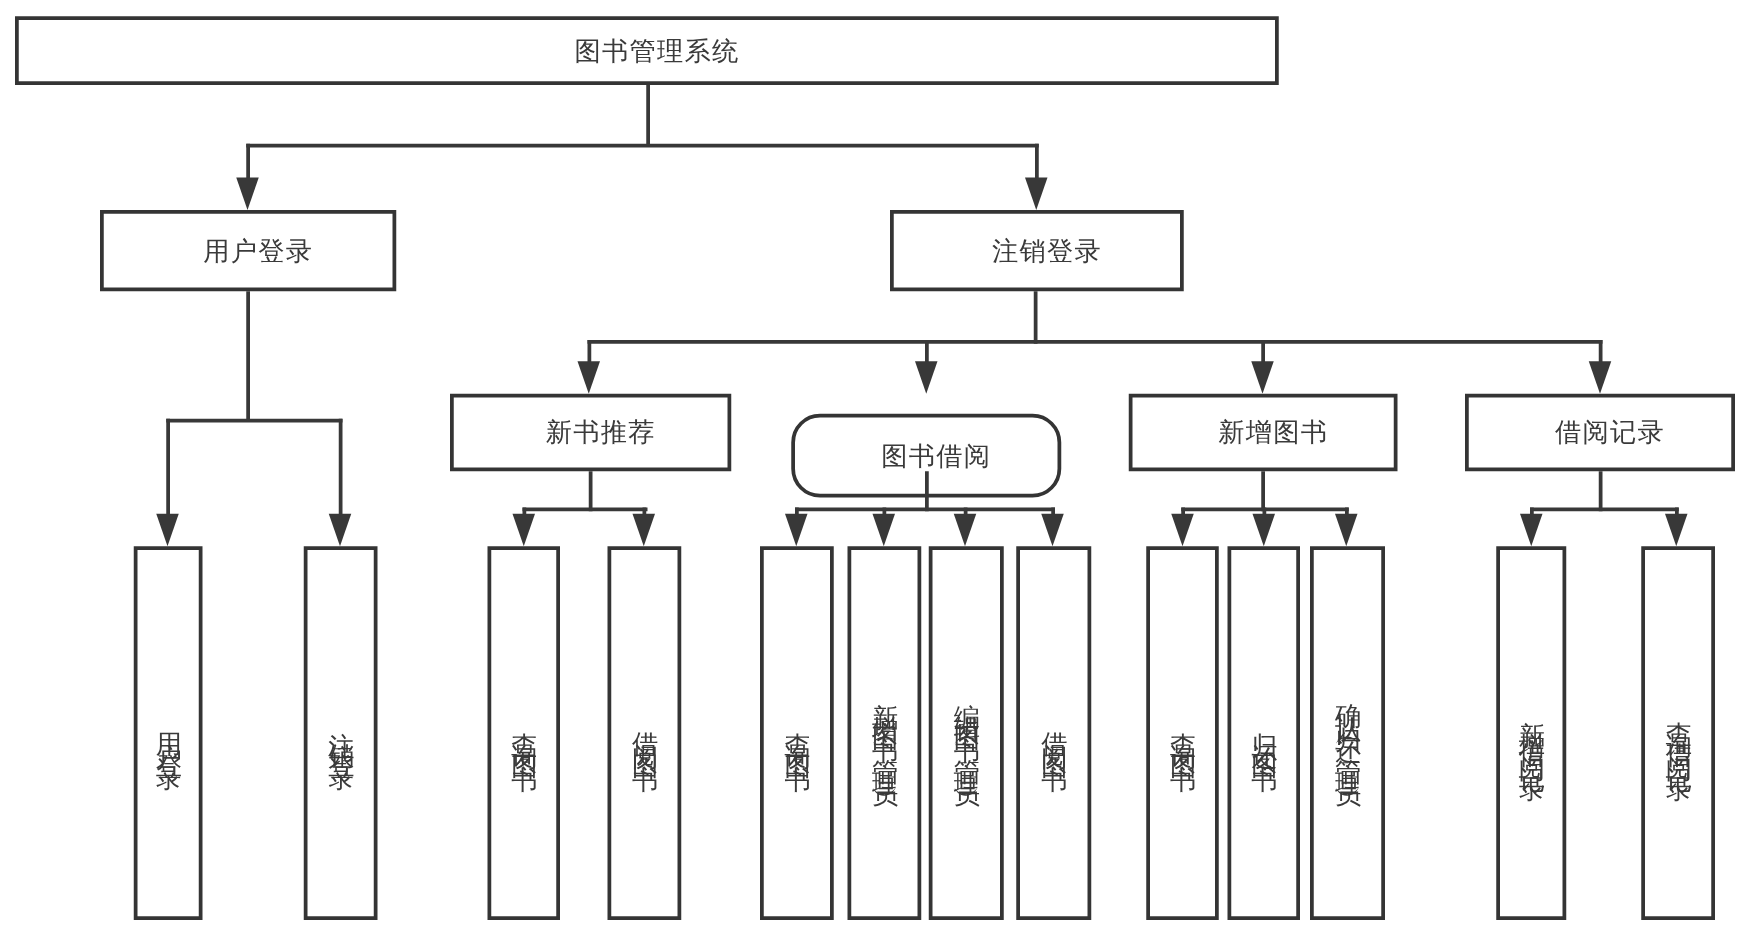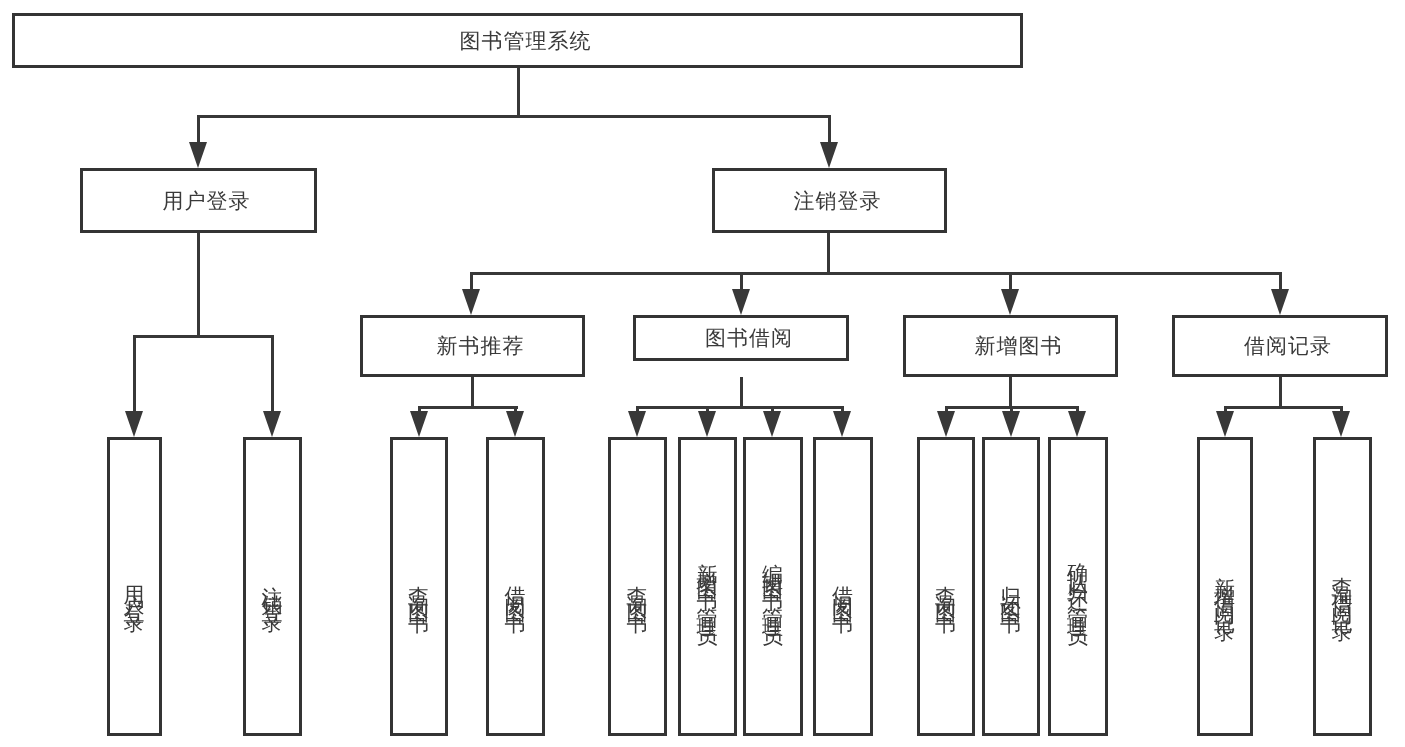--- a/index.html
+++ b/index.html
@@ -95,21 +95,21 @@
   <div class="vl" style="left:470px; top:272px; height:20px;"></div>
   <div class="ar" style="left:462px; top:289px;"></div>
   <div class="vl" style="left:740px; top:272px; height:20px;"></div>
   <div class="ar" style="left:732px; top:289px;"></div>
   <div class="vl" style="left:1009px; top:272px; height:20px;"></div>
   <div class="ar" style="left:1001px; top:289px;"></div>
   <div class="vl" style="left:1279px; top:272px; height:20px;"></div>
   <div class="ar" style="left:1271px; top:289px;"></div>
 
   <div class="box" style="left:360px; top:315px; width:225px; height:62px;">新书推荐</div>
-  <div class="box" style="left:633px; top:315px; width:216px; height:46px;">图书借阅</div>
+  <div class="box" style="left:633px; top:331px; width:216px; height:67px;border-radius:23px;">图书借阅</div>
   <div class="box" style="left:903px; top:315px; width:215px; height:62px;">新增图书</div>
   <div class="box" style="left:1172px; top:315px; width:216px; height:62px;">借阅记录</div>
 
   <div class="vl" style="left:471px; top:377px; height:32px;"></div>
   <div class="hl" style="left:418px; top:406px; width:100px;"></div>
   <div class="vl" style="left:418px; top:406px; height:10px;"></div>
   <div class="ar" style="left:410px; top:411px;"></div>
   <div class="vl" style="left:514px; top:406px; height:10px;"></div>
   <div class="ar" style="left:506px; top:411px;"></div>
 

